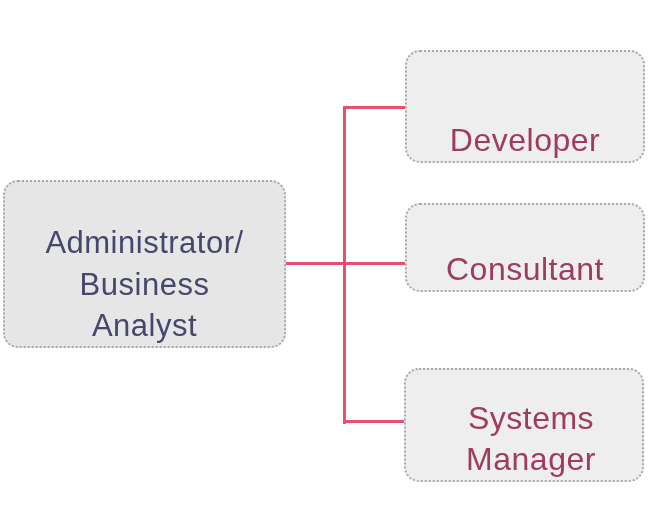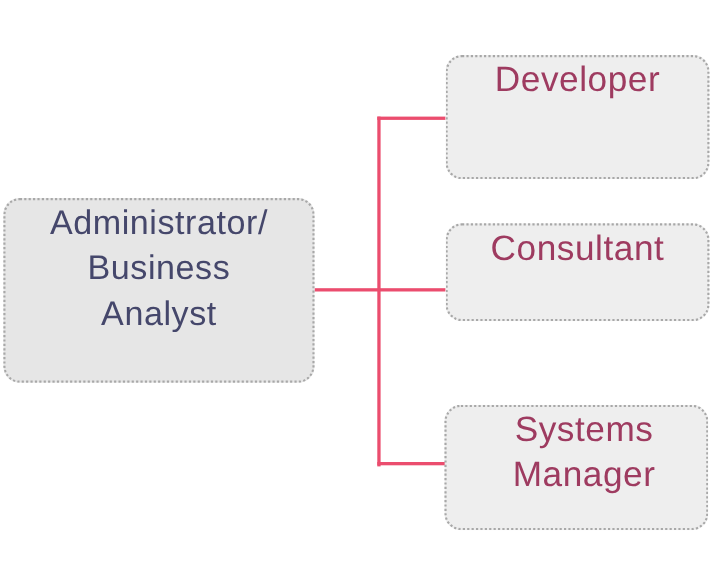--- a/index.html
+++ b/index.html
@@ -17,21 +17,21 @@
     position: relative;
     width: 651px;
     height: 531px;
     background: var(--canvas-bg);
     overflow: hidden;
     font-family: "Liberation Sans", "DejaVu Sans", sans-serif;
   }
   .node {
     position: absolute;
     display: flex;
-    align-items: flex-start;
+    align-items: flex-end;
     justify-content: center;
     text-align: center;
     border: 2px dotted var(--box-border);
     border-radius: 15px;
     white-space: pre-line;
     letter-spacing: 0.5px;
   }
   .node-root {
     left: 3px; top: 180px;
     width: 283px; height: 168px;

